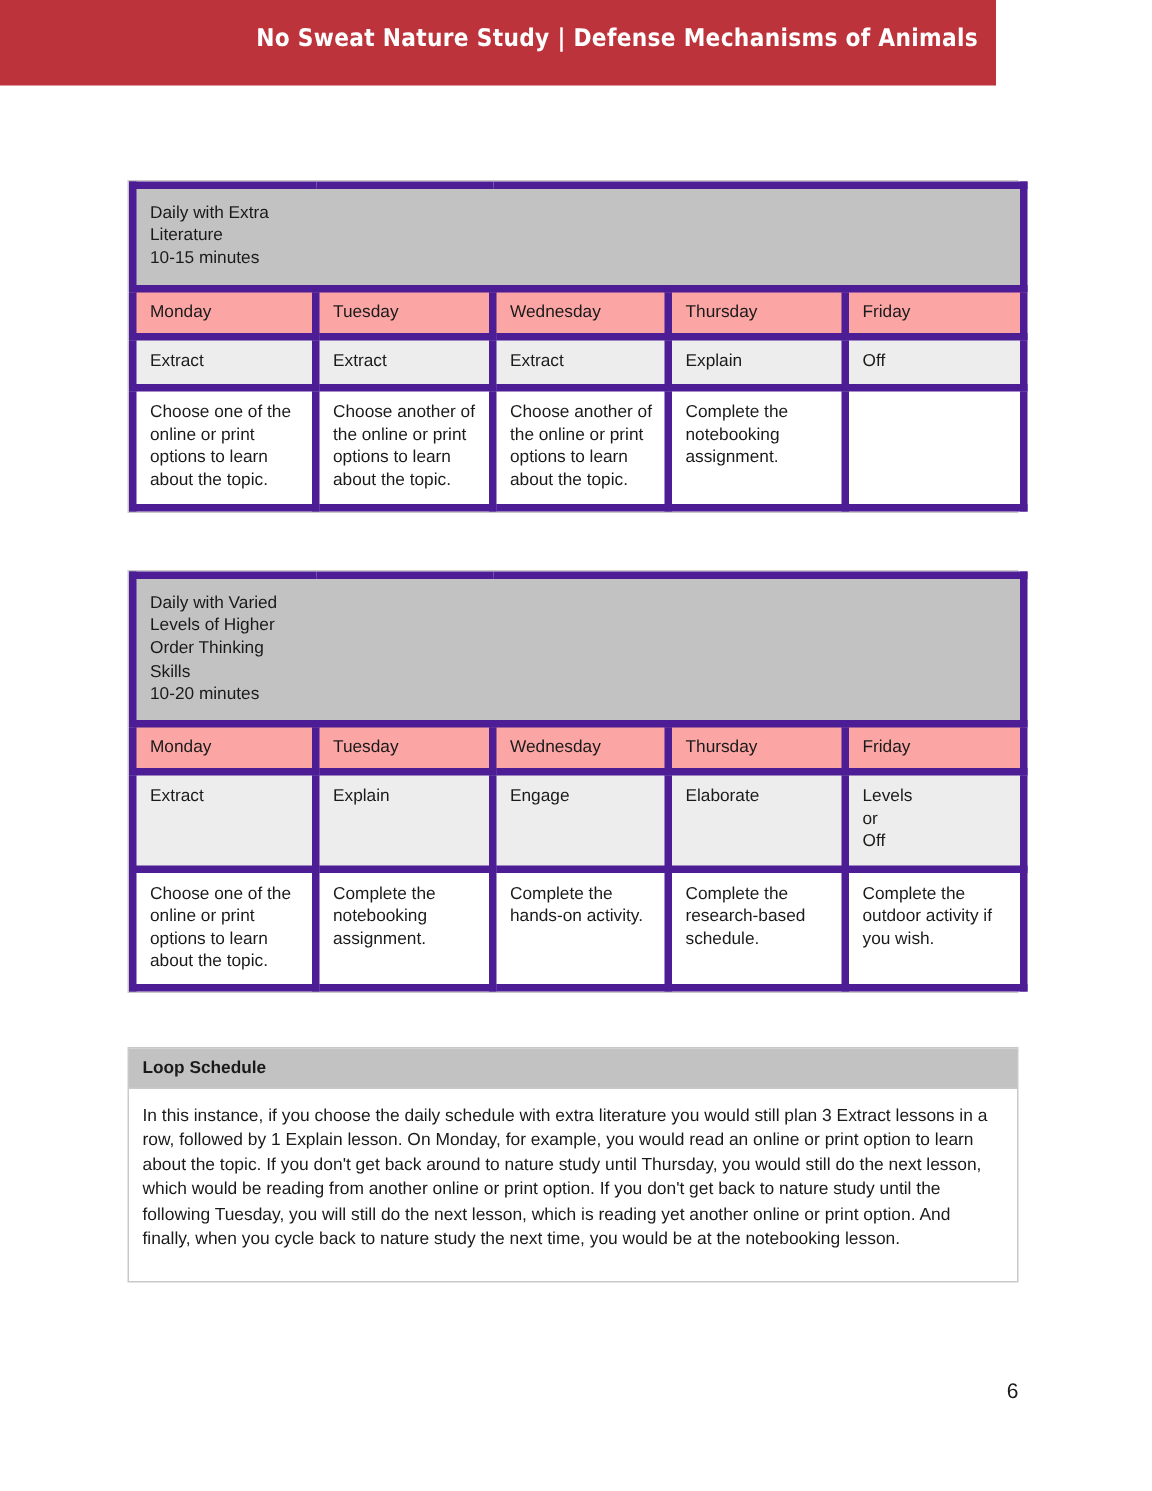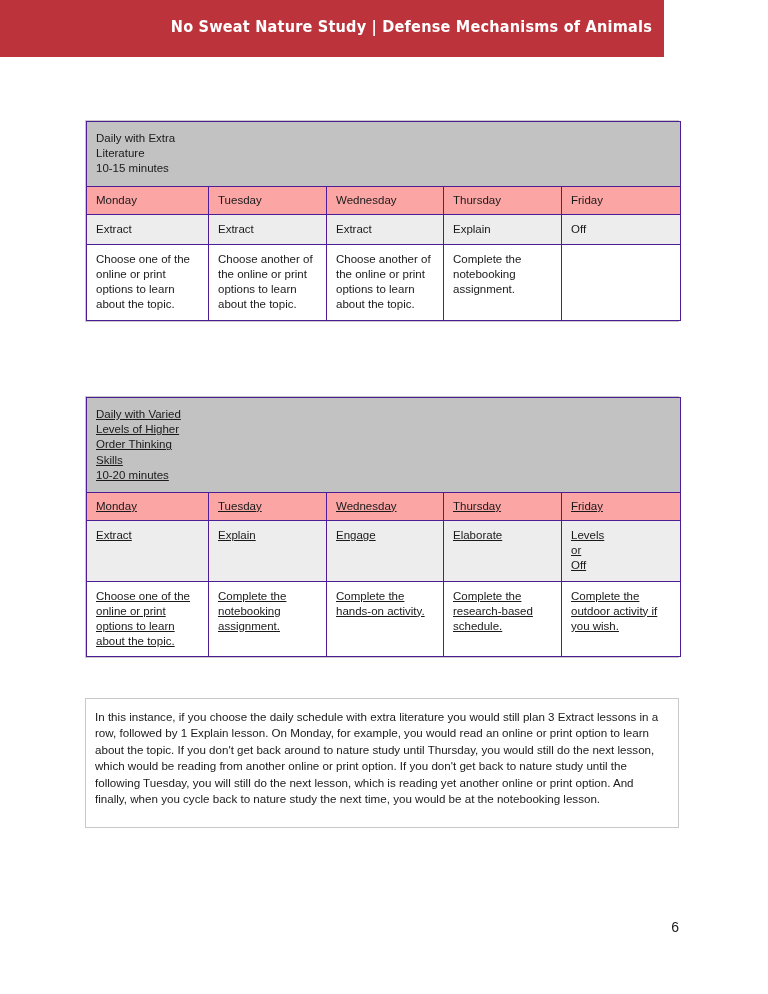--- a/index.html
+++ b/index.html
@@ -59,21 +59,21 @@
   }
 
   
   table.sched {
     width: 100%;
     border-collapse: collapse;
     table-layout: fixed;
     font-size: 11.5px;
   }
   table.sched td, table.sched th {
-    border: 1px solid #4c1d95;
+    border: 5px solid #4c1d95;
     padding: 7px 8px 7px 9px;
     text-align: left;
     vertical-align: top;
     font-weight: normal;
     line-height: 1.32;
     box-sizing: border-box;
   }
   .title-cell {
     background: #c2c2c2;
     font-weight: bold;
@@ -101,21 +101,21 @@
 
   
   col.c1 { width: 122px; }
   col.c2 { width: 118px; }
   col.c3 { width: 117px; }
   col.c4 { width: 118px; }
   col.c5 { width: 119px; }
 
   
   #table-extra-literature { top: 63px; }
-  #table-hots { top: 339px; text-decoration: underline; }
+  #table-hots { top: 323px; }
   #loop-schedule-block { top: 641px; }
 
   
   .loop-head {
     background: #c2c2c2;
     font-weight: bold;
     font-size: 11.5px;
     padding: 7px 9px 7px 9px;
     border-bottom: 1px solid #c9c9c9;
   }
@@ -229,20 +229,21 @@
           <td class="task-cell">Complete the notebooking assignment.</td>
           <td class="task-cell">Complete the hands-on activity.</td>
           <td class="task-cell">Complete the research-based schedule.</td>
           <td class="task-cell">Complete the outdoor activity if you wish.</td>
         </tr>
       </tbody>
     </table>
   </div>
 
   <div class="block" id="loop-schedule-block">
+    <div class="loop-head">Loop Schedule</div>
     <div class="loop-body">
       <p>In this instance, if you choose the daily schedule with extra literature you would still plan 3 Extract lessons in a row, followed by 1 Explain lesson. On Monday, for example, you would read an online or print option to learn about the topic. If you don't get back around to nature study until Thursday, you would still do the next lesson, which would be reading from another online or print option. If you don't get back to nature study until the following Tuesday, you will still do the next lesson, which is reading yet another online or print option. And finally, when you cycle back to nature study the next time, you would be at the notebooking lesson.</p>
     </div>
   </div>
 
   <div class="page-number">6</div>
 
 </div>
 
 </body></html>

